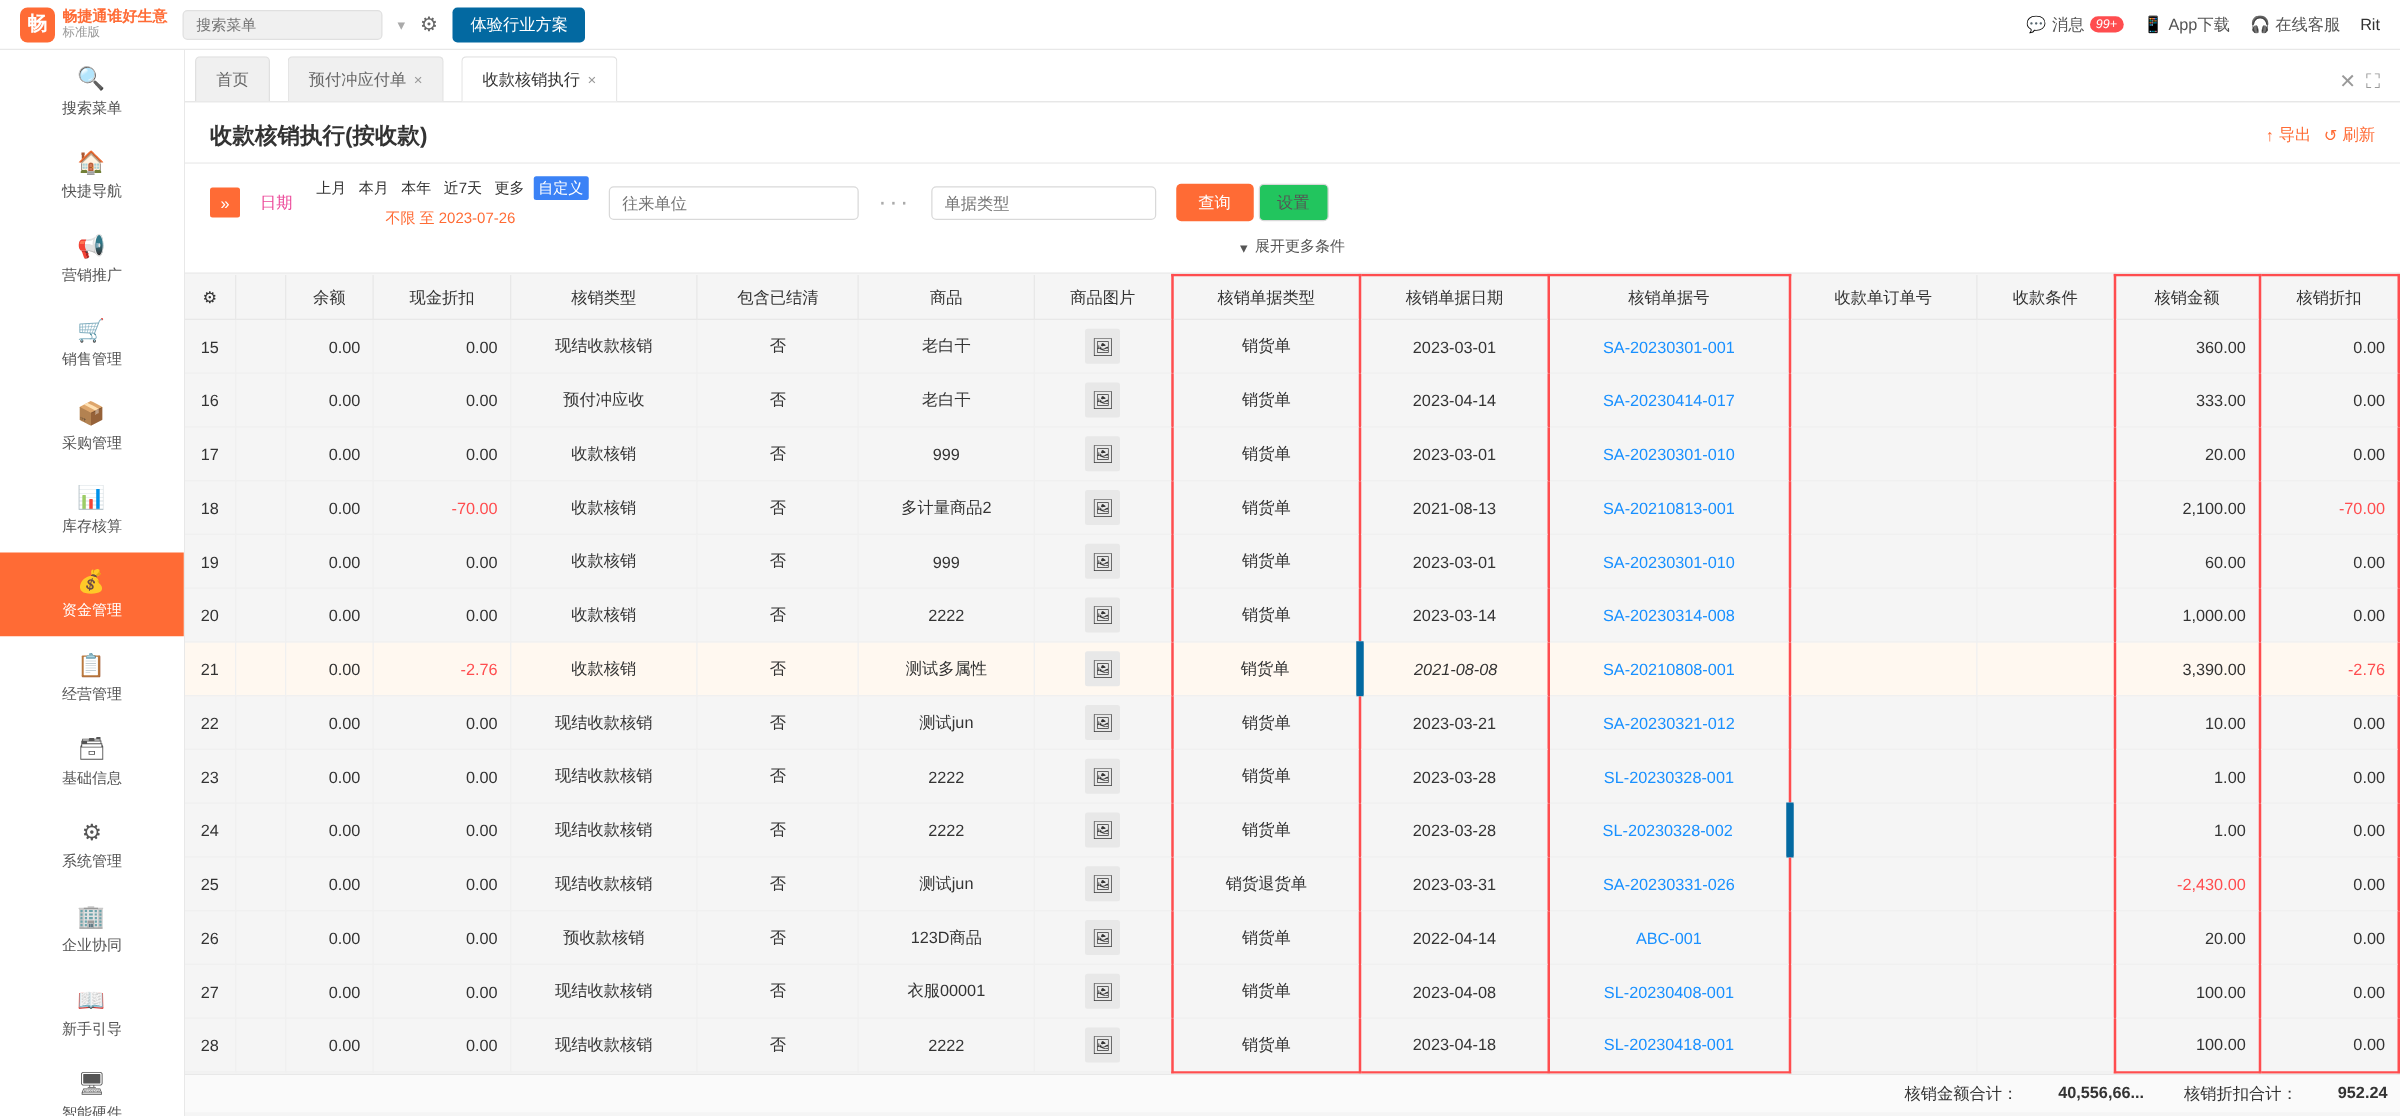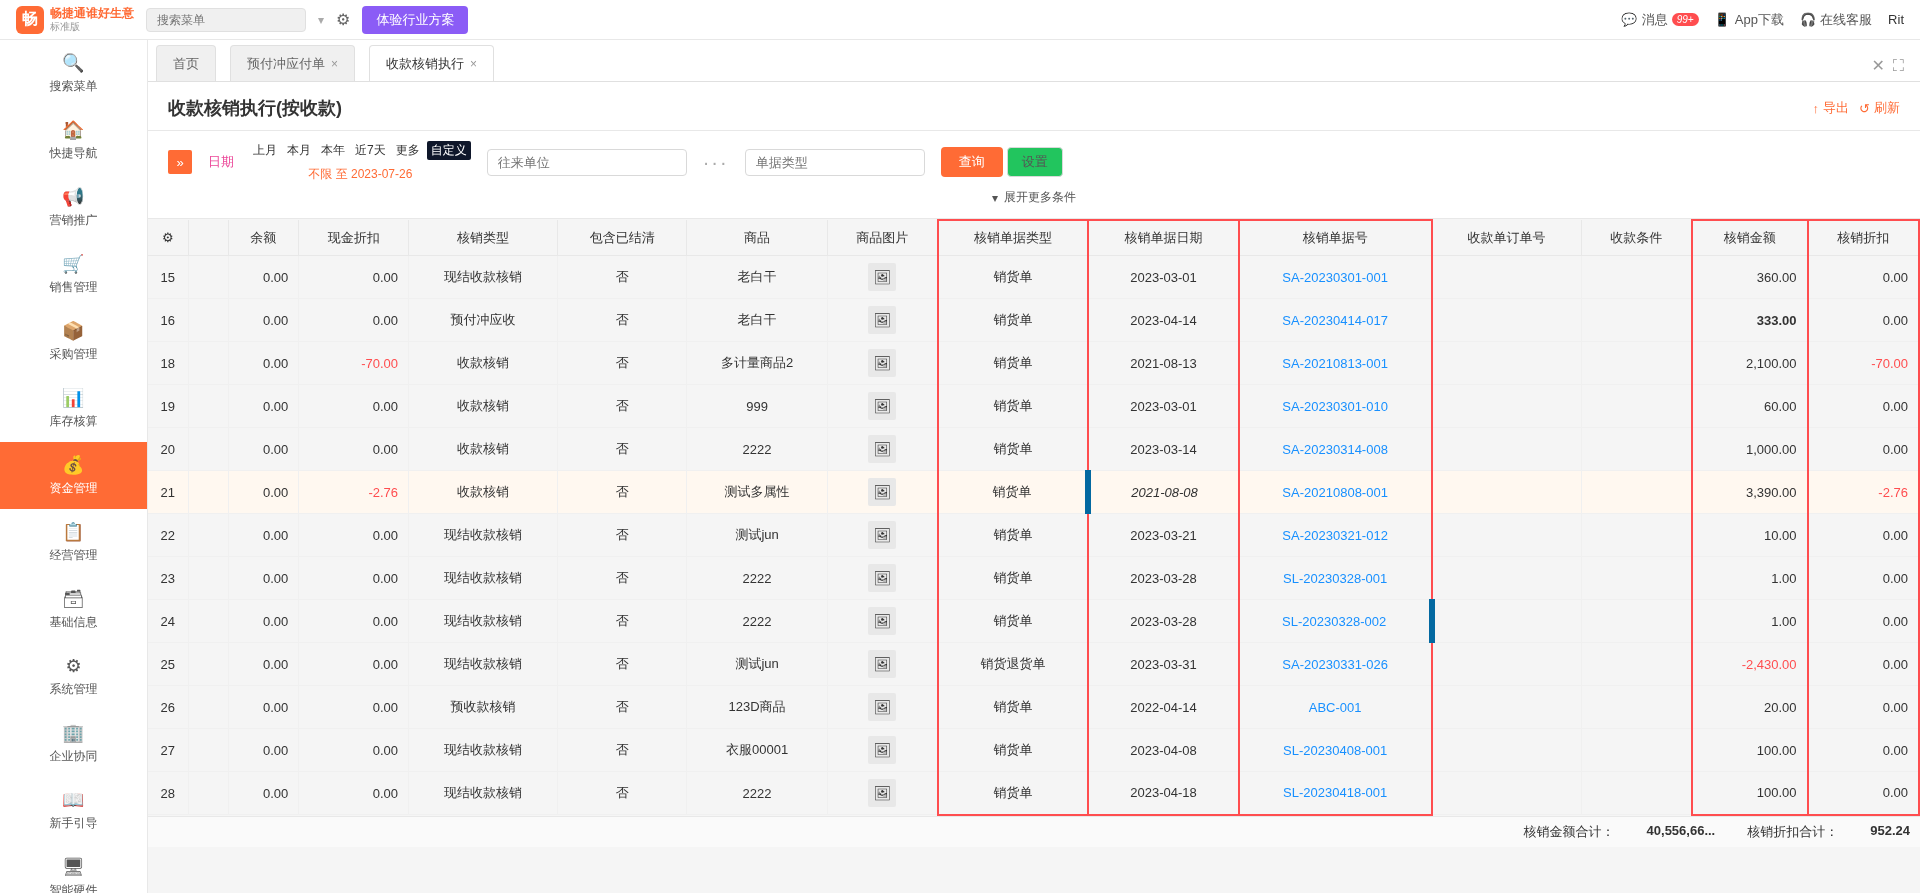--- a/index.html
+++ b/index.html
@@ -4,21 +4,21 @@
   <style>
     * { box-sizing: border-box; margin: 0; padding: 0; }
     body { font-family: "Microsoft YaHei", "PingFang SC", sans-serif; font-size: 13px; background: #f5f5f5; color: #333; }
 
     
     .top-bar { height: 40px; background: #fff; display: flex; align-items: center; padding: 0 16px; border-bottom: 1px solid #e8e8e8; justify-content: space-between; }
     .top-bar-left { display: flex; align-items: center; gap: 12px; }
     .top-bar-logo { display: flex; align-items: center; gap: 6px; }
     .logo-icon { width: 28px; height: 28px; background: #ff6b35; border-radius: 6px; display: flex; align-items: center; justify-content: center; color: white; font-size: 16px; font-weight: bold; }
     .top-bar-search { background: #f0f0f0; border: 1px solid #e0e0e0; border-radius: 4px; padding: 4px 10px; width: 160px; font-size: 12px; color: #999; }
-    .top-bar-btn { background: #8b5cf6; color: white; border: none; border-radius: 4px; padding: 5px 14px; font-size: 13px; cursor: pointer; }
+    .top-bar-btn { background: #0369a1; color: white; border: none; border-radius: 4px; padding: 5px 14px; font-size: 13px; cursor: pointer; }
     .top-bar-right { display: flex; align-items: center; gap: 16px; font-size: 13px; color: #555; }
     .badge-red { background: #ff4d4f; color: white; border-radius: 10px; padding: 1px 5px; font-size: 10px; font-style: italic; }
     .gear-icon { cursor: pointer; color: #666; font-size: 16px; }
 
     
     .layout { display: flex; height: calc(100vh - 40px); }
     .sidebar { width: 148px; background: #fff; border-right: 1px solid #e8e8e8; display: flex; flex-direction: column; flex-shrink: 0; overflow-y: auto; }
     .sidebar-item { display: flex; flex-direction: column; align-items: center; padding: 12px 8px; cursor: pointer; color: #555; gap: 4px; font-size: 12px; border-bottom: none; }
     .sidebar-item.active { background: #ff6b35; color: white; }
     .sidebar-item .icon { font-size: 18px; }
@@ -43,21 +43,21 @@
     .header-btn { display: flex; align-items: center; gap: 4px; font-size: 13px; color: #ff6b35; cursor: pointer; background: none; border: none; }
 
     
     .filter-area { background: #fff; padding: 10px 20px; border-bottom: 1px solid #e8e8e8; }
     .filter-row { display: flex; align-items: center; gap: 16px; flex-wrap: wrap; }
     .filter-toggle { width: 24px; height: 24px; background: #ff6b35; display: flex; align-items: center; justify-content: center; color: white; cursor: pointer; border-radius: 2px; }
     .filter-label { color: #ec4899; font-size: 13px; white-space: nowrap; }
     .filter-dates { display: flex; gap: 6px; align-items: center; flex-direction: column; }
     .date-links { display: flex; gap: 4px; align-items: center; }
     .date-link { color: #333; font-size: 12px; cursor: pointer; padding: 1px 3px; }
-    .date-link.active-custom { background: #0f172a; color: white; border-radius: 2px; padding: 1px 4px; font-size: 12px; }
+    .date-link.active-custom { background: #3b82f6; color: white; border-radius: 2px; padding: 1px 4px; font-size: 12px; }
     .date-range-text { color: #ff6b35; font-size: 12px; }
     .filter-input { border: 1px solid #d9d9d9; border-radius: 4px; padding: 5px 10px; font-size: 13px; width: 200px; }
     .filter-select { border: 1px solid #d9d9d9; border-radius: 4px; padding: 5px 10px; font-size: 13px; width: 180px; background: #fff; }
     .filter-dots { color: #aaa; font-size: 20px; letter-spacing: 2px; }
     .query-btn { background: #ff6b35; color: white; border: none; border-radius: 4px; padding: 6px 18px; font-size: 13px; cursor: pointer; }
     .setting-btn { background: #22c55e; color: #555; border: 1px solid #d9d9d9; border-radius: 4px; padding: 5px 14px; font-size: 13px; cursor: pointer; display: block; text-align: center; }
     .filter-actions { display: flex; gap: 4px; }
     .expand-bar { display: flex; align-items: center; justify-content: center; gap: 6px; padding: 6px 0 2px; cursor: pointer; font-size: 12px; color: #666; }
     .expand-bar span { color: #555; }
     .data-table { width: 100%; border-collapse: collapse; font-size: 13px; }
@@ -297,21 +297,42 @@
       <td>
         <div style="width:28px;height:28px;background:#e8e8e8;border-radius:2px;margin:0 auto;display:flex;align-items:center;justify-content:center;font-size:14px;">🖼</div>
       </td>
       <td style="border-left:2px solid #ff4d4f;border-right:2px solid #ff4d4f;">销货单</td>
       <td style="border-left:2px solid #ff4d4f;border-right:2px solid #ff4d4f;">2023-04-14</td>
       <td style="border-left:2px solid #ff4d4f;border-right:2px solid #ff4d4f;">
         <a class="link-col">SA-20230414-017</a>
       </td>
       <td></td>
       <td></td>
-      <td class="num-col " style="border-left:2px solid #ff4d4f;border-right:2px solid #ff4d4f;font-weight:bold;">333.00</td>
+      <td class="num-col " style="border-left:2px solid #ff4d4f;border-right:2px solid #ff4d4f;">333.00</td>
+      <td class="num-col " style="border-left:2px solid #ff4d4f;border-right:2px solid #ff4d4f;">0.00</td>
+    </tr>
+              <tr>
+      <td>17</td>
+      <td></td>
+      <td class="num-col">0.00</td>
+      <td class="num-col ">0.00</td>
+      <td>收款核销</td>
+      <td>否</td>
+      <td>999</td>
+      <td>
+        <div style="width:28px;height:28px;background:#e8e8e8;border-radius:2px;margin:0 auto;display:flex;align-items:center;justify-content:center;font-size:14px;">🖼</div>
+      </td>
+      <td style="border-left:2px solid #ff4d4f;border-right:2px solid #ff4d4f;">销货单</td>
+      <td style="border-left:2px solid #ff4d4f;border-right:2px solid #ff4d4f;">2023-03-01</td>
+      <td style="border-left:2px solid #ff4d4f;border-right:2px solid #ff4d4f;">
+        <a class="link-col">SA-20230301-010</a>
+      </td>
+      <td></td>
+      <td></td>
+      <td class="num-col " style="border-left:2px solid #ff4d4f;border-right:2px solid #ff4d4f;">20.00</td>
       <td class="num-col " style="border-left:2px solid #ff4d4f;border-right:2px solid #ff4d4f;">0.00</td>
     </tr>
               <tr>
       <td>18</td>
       <td></td>
       <td class="num-col">0.00</td>
       <td class="num-col text-red">-70.00</td>
       <td>收款核销</td>
       <td>否</td>
       <td>多计量商品2</td>

